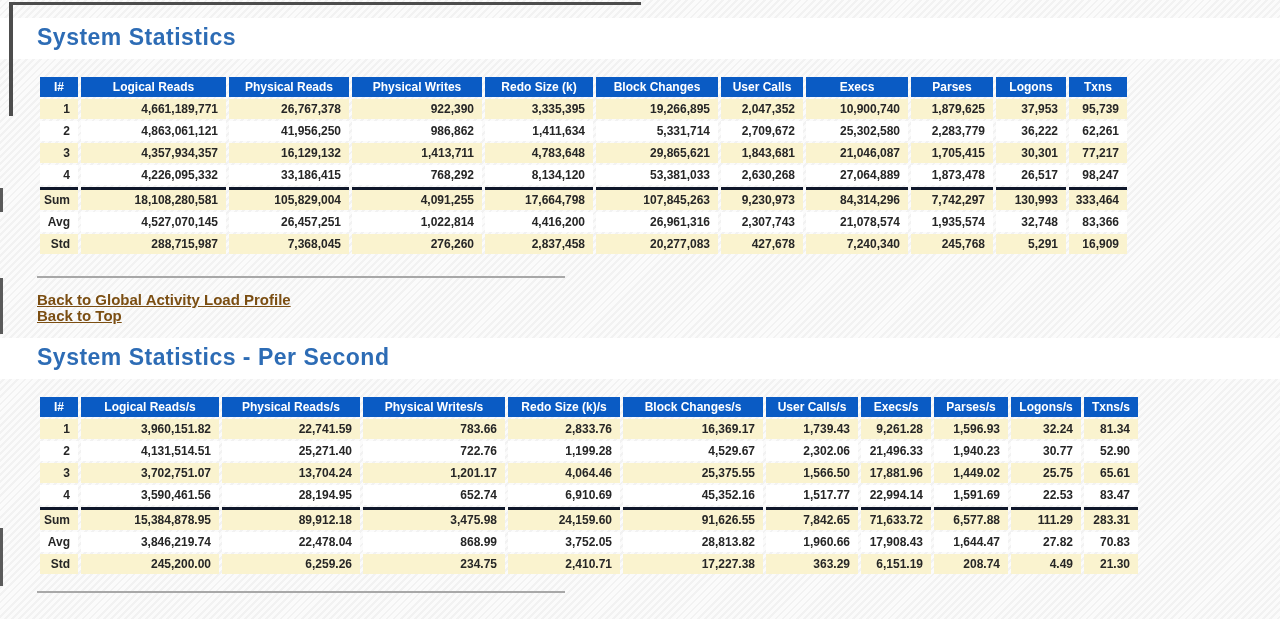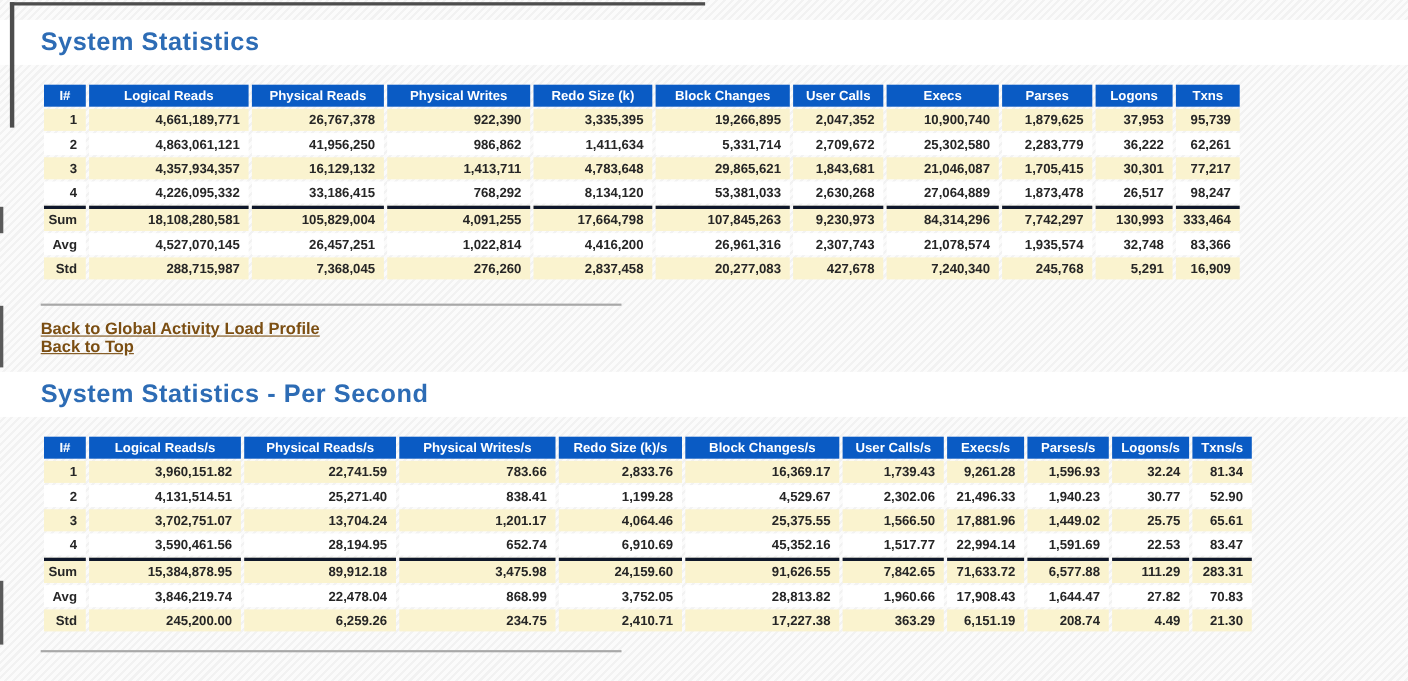--- a/index.html
+++ b/index.html
@@ -236,21 +236,21 @@
           <td>1,739.43</td>
           <td>9,261.28</td>
           <td>1,596.93</td>
           <td>32.24</td>
           <td>81.34</td>
         </tr>
         <tr class="plain">
           <td>2</td>
           <td>4,131,514.51</td>
           <td>25,271.40</td>
-          <td>838.41</td>
+          <td>722.76</td>
           <td>1,199.28</td>
           <td>4,529.67</td>
           <td>2,302.06</td>
           <td>21,496.33</td>
           <td>1,940.23</td>
           <td>30.77</td>
           <td>52.90</td>
         </tr>
         <tr class="alt">
           <td>3</td>

